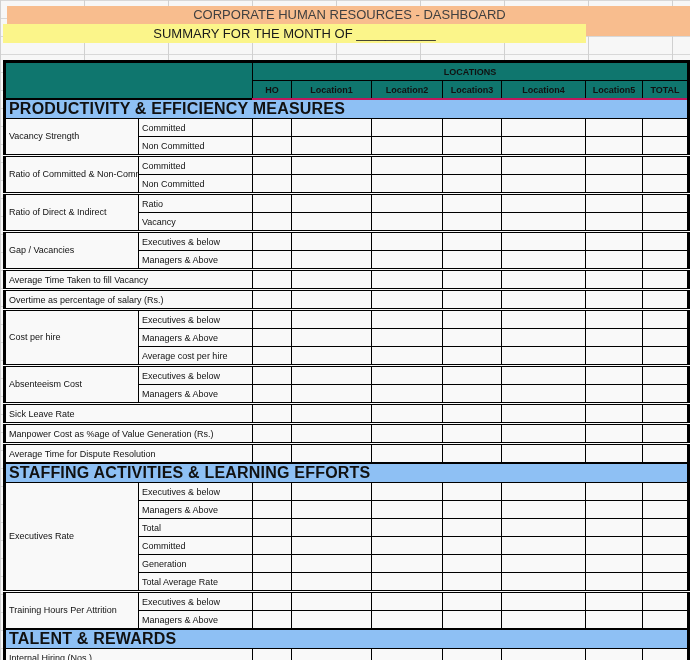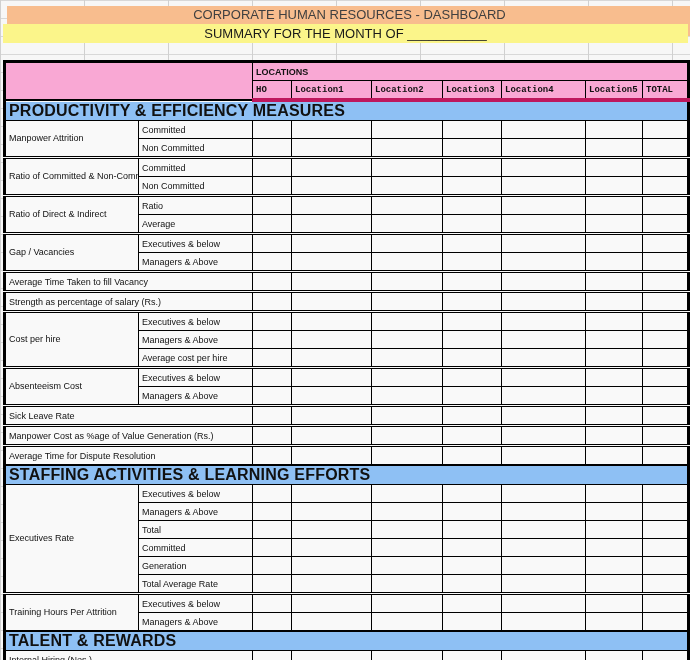--- a/index.html
+++ b/index.html
@@ -10,35 +10,35 @@
     background-image:
       linear-gradient(to right, #d0d0d0 1px, transparent 1px),
       linear-gradient(to bottom, #d8d8d8 1px, transparent 1px);
     background-size: 84px 18px, 84px 18px;
   }
   .title1 {
     position:absolute; left:7px; top:6px; width:685px; height:30px;
     background:#f8bd8e; color:#404040; font-size:13px; line-height:18px; text-align:center;
   }
   .title2 {
-    position:absolute; left:3px; top:24px; width:685px; height:19px;
+    position:absolute; left:3px; top:24px; width:583px; height:19px;
     background:#fbf58a; color:#1a1a1a; font-size:13px; line-height:19px; text-align:center;
   }
   table.dash {
     position:absolute; left:3px; top:60px; border-collapse:collapse;
     width:684px; table-layout:fixed; background:#f9f9f9;
     border:3px solid #000;
   }
   table.dash td, table.dash th {
     border:1px solid #000; padding:0 3px; height:17px; font-size:9px;
     color:#111; white-space:nowrap; overflow:hidden; vertical-align:middle;
   }
-  th { font-weight:bold; font-size:9.5px; text-align:left; background:#f9a8d4; }
+  th { font-weight:bold; font-size:9.5px; text-align:center; background:#0f766e; }
   th.locs { border-bottom:1px solid #000; }
-  tr.head2 th { border-bottom:4px solid #be185d;font-family:Liberation Mono, monospace; }
+  tr.head2 th { border-bottom:2px solid #be185d; }
   tr.section td {
     background:#8ec0f4; font-weight:bold; font-size:16px; letter-spacing:0.2px;
     border-left:none; border-right:none; height:17px;
     border-top:2px solid #000; border-bottom:1px solid #000;
   }
   td.label { white-space:normal; line-height:11px; }
   td.wrap { text-align:justify; }
   tr.grp-top td { border-top:3px double #000; }
   .blank-cell { background:#f9f9f9; }
 </style>
@@ -73,21 +73,21 @@
         <th>Location4</th>
         <th>Location5</th>
         <th>TOTAL</th>
       </tr>
   </thead>
   <tbody id="tbody">
       <tr class="section">
         <td colspan="9">PRODUCTIVITY &amp; EFFICIENCY MEASURES</td>
       </tr>
       <tr>
-        <td rowspan="2" class="label">Manpower Attrition</td>
+        <td rowspan="2" class="label">Vacancy Strength</td>
         <td>Committed</td>
         <td class="blank-cell"></td>
         <td class="blank-cell"></td>
         <td class="blank-cell"></td>
         <td class="blank-cell"></td>
         <td class="blank-cell"></td>
         <td class="blank-cell"></td>
         <td class="blank-cell"></td>
       </tr>
       <tr>
@@ -126,21 +126,21 @@
         <td>Ratio</td>
         <td class="blank-cell"></td>
         <td class="blank-cell"></td>
         <td class="blank-cell"></td>
         <td class="blank-cell"></td>
         <td class="blank-cell"></td>
         <td class="blank-cell"></td>
         <td class="blank-cell"></td>
       </tr>
       <tr>
-        <td>Average</td>
+        <td>Vacancy</td>
         <td class="blank-cell"></td>
         <td class="blank-cell"></td>
         <td class="blank-cell"></td>
         <td class="blank-cell"></td>
         <td class="blank-cell"></td>
         <td class="blank-cell"></td>
         <td class="blank-cell"></td>
       </tr>
       <tr class="grp-top">
         <td rowspan="2" class="label">Gap / Vacancies</td>
@@ -167,21 +167,21 @@
         <td colspan="2">Average Time Taken to fill Vacancy</td>
         <td class="blank-cell"></td>
         <td class="blank-cell"></td>
         <td class="blank-cell"></td>
         <td class="blank-cell"></td>
         <td class="blank-cell"></td>
         <td class="blank-cell"></td>
         <td class="blank-cell"></td>
       </tr>
       <tr class="grp-top">
-        <td colspan="2">Strength as percentage of salary (Rs.)</td>
+        <td colspan="2">Overtime as percentage of salary (Rs.)</td>
         <td class="blank-cell"></td>
         <td class="blank-cell"></td>
         <td class="blank-cell"></td>
         <td class="blank-cell"></td>
         <td class="blank-cell"></td>
         <td class="blank-cell"></td>
         <td class="blank-cell"></td>
       </tr>
       <tr class="grp-top">
         <td rowspan="3" class="label">Cost per hire</td>

